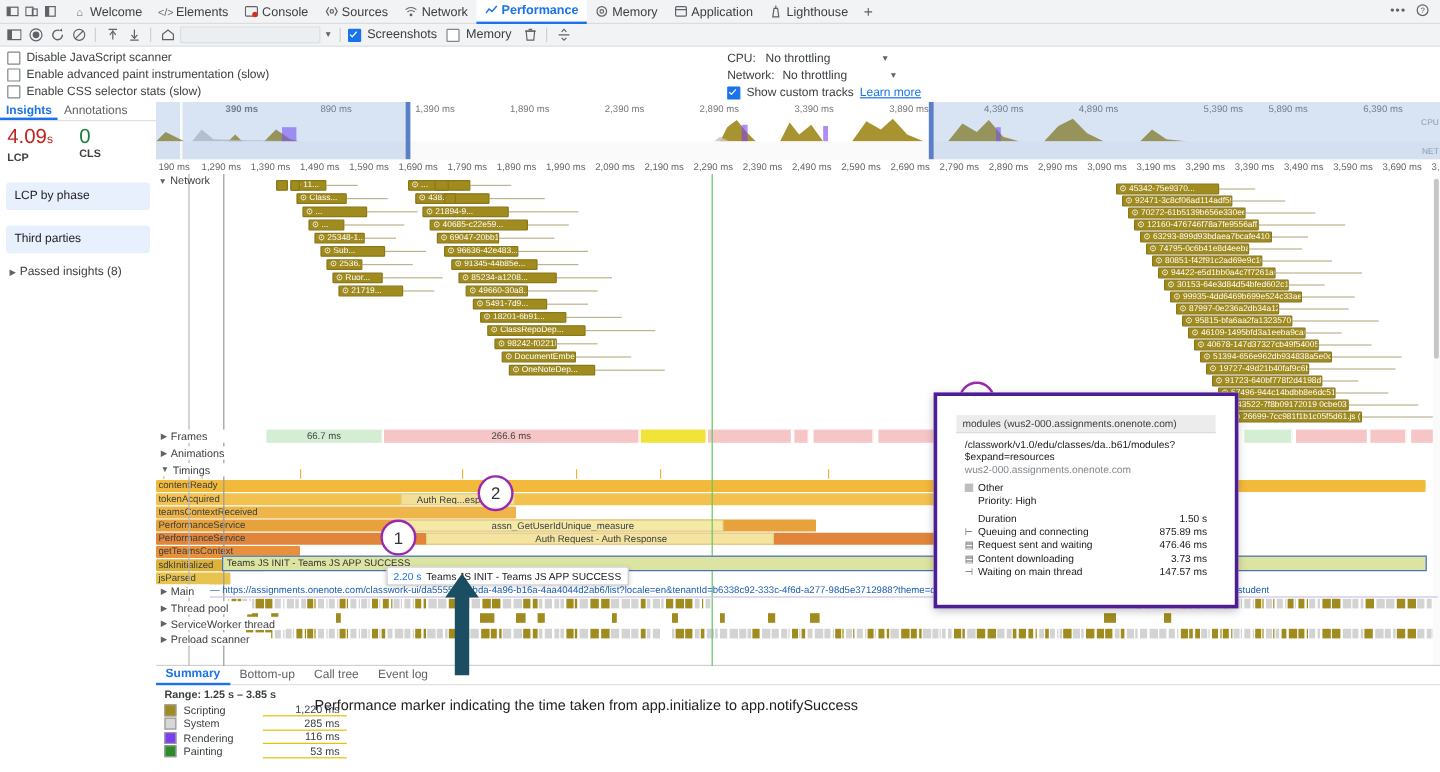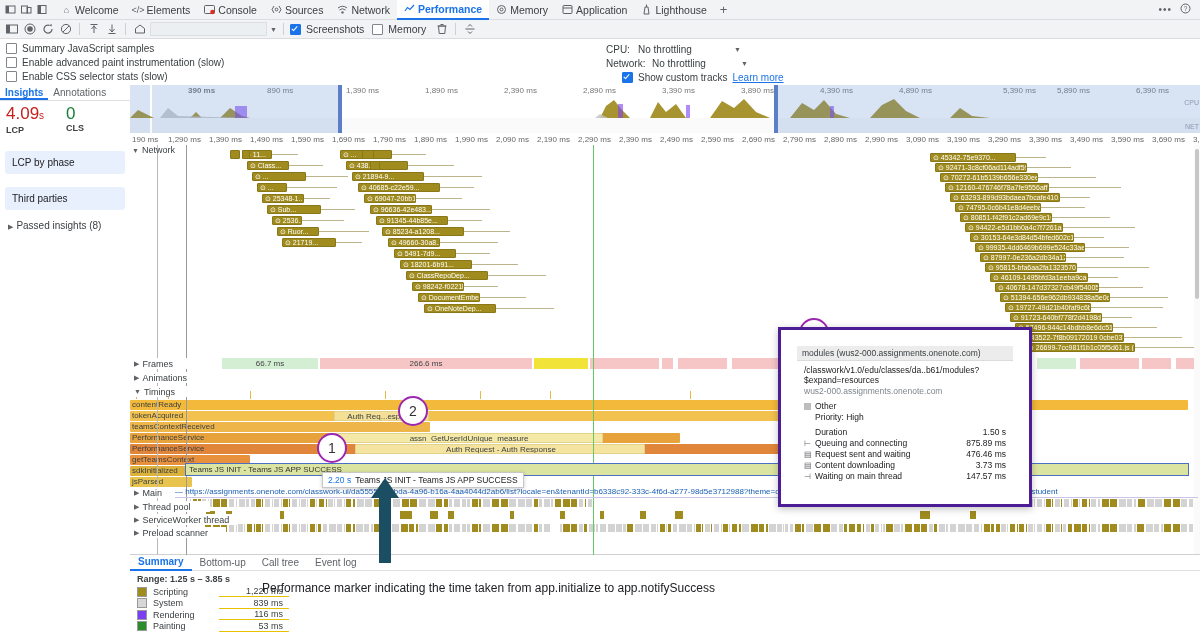--- a/index.html
+++ b/index.html
@@ -285,42 +285,42 @@
           <line x1="1.5" y1="6" x2="10.5" y2="6" stroke="#5f6368"></line>
           <path d="M4 3.5 L6 1.5 L8 3.5" fill="none" stroke="#5f6368"></path>
           <path d="M4 8.5 L6 10.5 L8 8.5" fill="none" stroke="#5f6368"></path>
         </svg>
     </span>
   </div>
 
   <div class="settings">
     <div class="optrow" style="top:4px;">
       <span class="cb"></span>
-      <span>Summary JavaScript samples</span>
+      <span>Disable JavaScript scanner</span>
     </div>
     <div class="optrow" style="top:18px;">
       <span class="cb"></span>
       <span>Enable advanced paint instrumentation (slow)</span>
     </div>
     <div class="optrow" style="top:32px;">
       <span class="cb"></span>
       <span>Enable CSS selector stats (slow)</span>
     </div>
 
     <div class="throt" style="left:606px;top:5px;width:135px;">
       <span class="k">CPU:</span>
       <span class="v">No throttling</span>
       <span class="dd caret">▼</span>
     </div>
     <div class="throt" style="left:606px;top:19px;width:142px;">
       <span class="k" style="width:46px;">Network:</span>
       <span class="v">No throttling</span>
       <span class="dd caret">▼</span>
     </div>
-    <div class="throt" style="left:622px;top:33px;gap:5px;">
+    <div class="throt" style="left:606px;top:33px;gap:5px;">
       <span class="cb on"></span>
       <span>Show custom tracks</span>
       <span class="lnk">Learn more</span>
     </div>
   </div>
 
   <div class="left">
     <div class="ltabs">
       <div class="ltab active">Insights</div>
       <div class="ltab">Annotations</div>
@@ -953,21 +953,21 @@
     <div class="range">Range: 1.25 s – 3.85 s</div>
     <div id="sumzone">
         <div class="sumrow">
           <span class="ch" style="background: rgb(160, 139, 31);"></span>
           <span class="nm">Scripting</span>
           <span class="vb">1,220 ms</span>
         </div>
         <div class="sumrow">
           <span class="ch" style="background: rgb(215, 215, 215);"></span>
           <span class="nm">System</span>
-          <span class="vb">839 ms</span>
+          <span class="vb">285 ms</span>
         </div>
         <div class="sumrow">
           <span class="ch" style="background: rgb(123, 63, 242);"></span>
           <span class="nm">Rendering</span>
           <span class="vb">116 ms</span>
         </div>
         <div class="sumrow">
           <span class="ch" style="background: rgb(44, 140, 44);"></span>
           <span class="nm">Painting</span>
           <span class="vb">53 ms</span>

